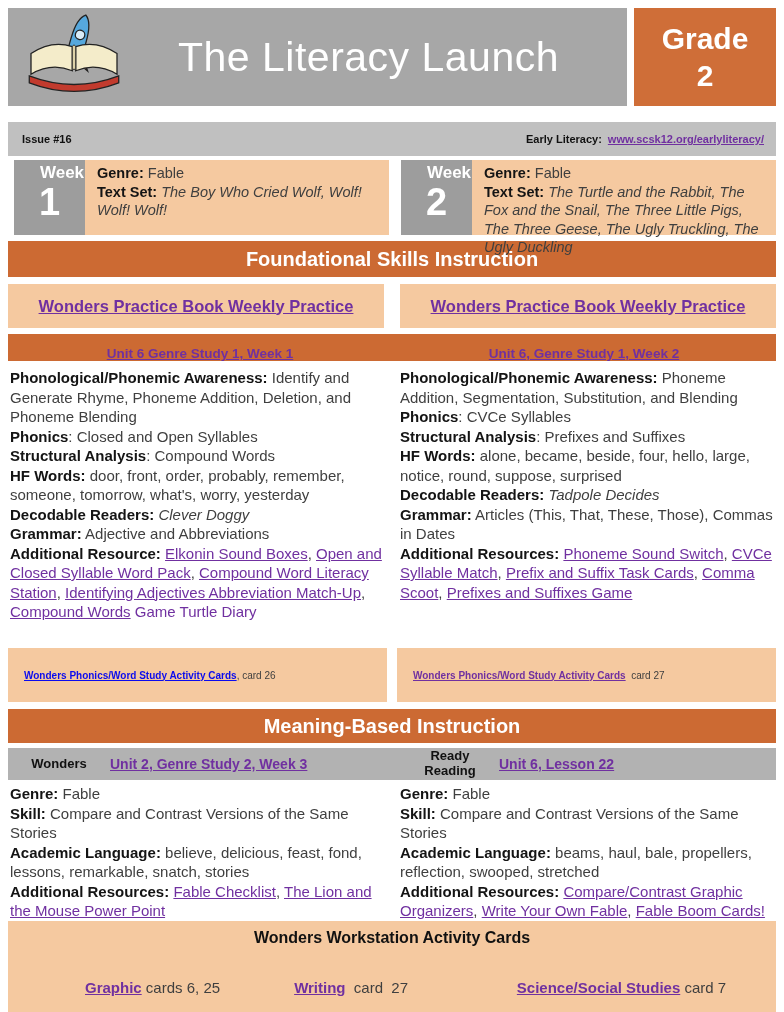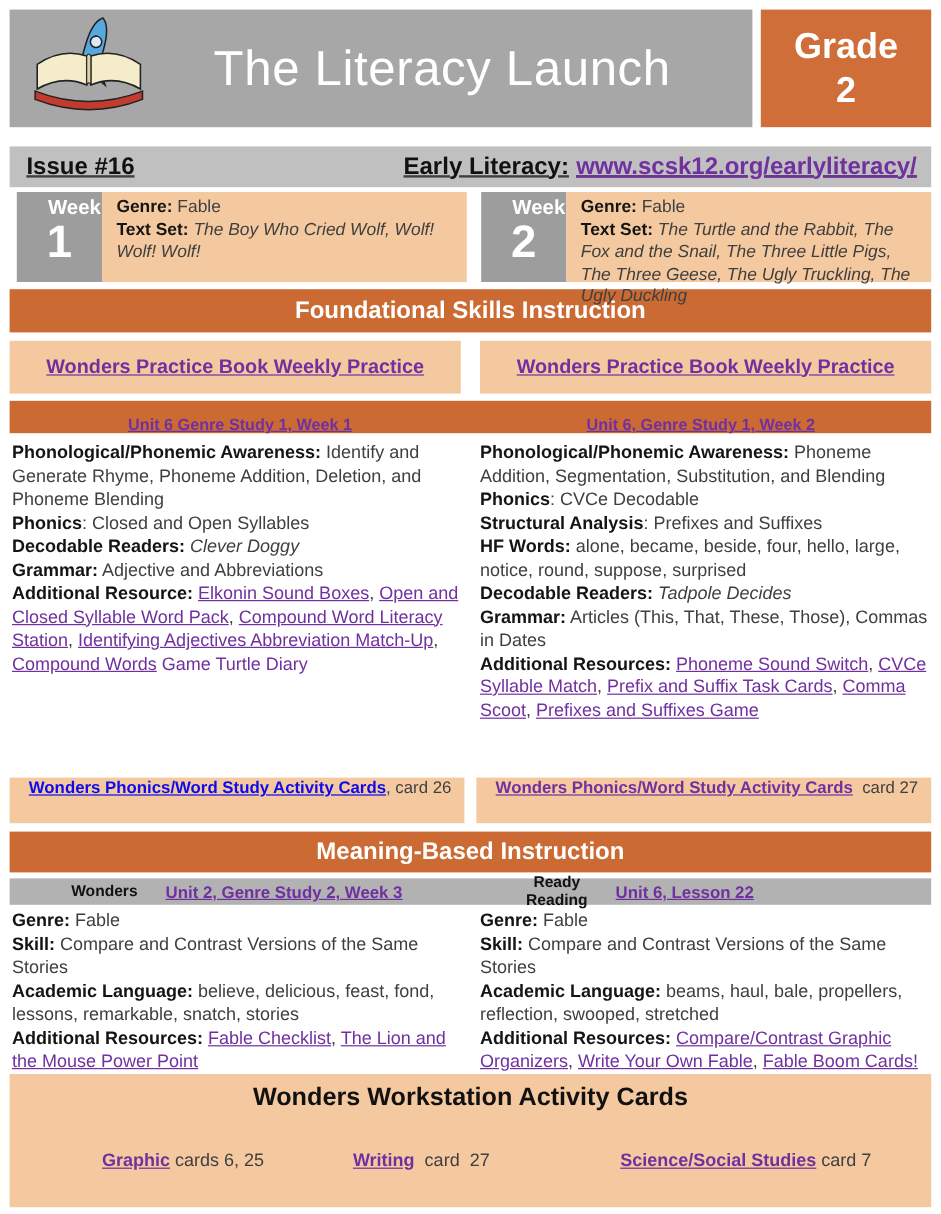--- a/index.html
+++ b/index.html
@@ -31,21 +31,21 @@
   .grade-box {
     width:142px; background:#cf6e38; color:#ffffff; font-weight:bold;
     display:flex; flex-direction:column; align-items:center; justify-content:center;
     font-size:30px; line-height:1.25;
   }
 
   
   .issue-bar {
     margin-top:16px; height:34px; background:#c0c0c0;
     display:flex; align-items:center; justify-content:space-between;
-    padding:0 12px 0 14px; font-size:20px;text-decoration:underline;
+    padding:0 12px 0 14px; font-size:11px;
   }
   .issue-label { font-weight:bold; color:#111; }
   .early-lit { display:flex; gap:6px; align-items:center; }
   .early-lit .lbl { font-weight:bold; color:#111; }
   .early-lit a { font-weight:bold; }
 
   
   .weeks-row { margin-top:4px; display:flex; gap:12px; padding-left:6px; }
   .week-pair { flex:1; display:flex; height:75px; }
   .week-label-box {
@@ -81,42 +81,42 @@
   
   .cols { display:flex; gap:16px; padding:0 2px; }
   .skills-row { margin-top:7px; min-height:276px; }
   .meaning-row { margin-top:4px; min-height:132px; }
   .col { flex:1; font-size:15px; line-height:1.3; }
   .text-item { margin:0; }
 
   
   .cards-row { margin-top:4px; display:flex; gap:10px; }
   .card-box {
-    flex:1; background:#f5c9a0; height:38px;
-    display:flex; align-items:flex-start; padding-left:16px; font-size:14px;
+    flex:1; background:#f5c9a0; height:54px;
+    display:flex; align-items:center; padding-left:16px; font-size:10px;
   }
   .card-box a { font-weight:bold; }
   .card-box a[data-variant="blue"] { color:#0b0bee; }
   .card-box a[data-variant="purple"] { color:#7030a0; }
   .card-suffix { color:#3f3f3f; white-space:pre; }
 
   
   .program-bar {
-    margin-top:5px; height:22px; background:#b2b2b2;
-    display:flex; align-items:center; font-size:13px;padding-left:28px;
+    margin-top:5px; height:32px; background:#b2b2b2;
+    display:flex; align-items:center; font-size:13px;
   }
   .program-half { flex:1; display:flex; align-items:center; }
   .program-half.left { padding-left:22px; gap:22px; }
   .program-half.right { padding-left:36px; gap:20px; }
   .program-name { font-weight:bold; color:#111; width:58px; text-align:center; line-height:1.15; }
   .program-half a { font-weight:bold; font-size:14px; }
 
   
   .workstation-box { background:#f5c9a0; padding:8px 0 13px 0; }
-  .workstation-title { text-align:center; font-weight:bold; color:#111; font-size:21px; }
+  .workstation-title { text-align:center; font-weight:bold; color:#111; font-size:16px; }
   .workstation-items { display:flex; margin-top:15px; font-size:15px; }
   .ws-item { white-space:pre; }
   .ws-item a { font-weight:bold; }
   .ws-item:nth-child(1) { width:34%; padding-left:52px; }
   .ws-item:nth-child(2) { width:29%; }
   .ws-item:nth-child(3) { width:37%; }
 </style>
 </head>
 <body>
 
@@ -191,27 +191,29 @@
   </div>
   <div class="unit-half">
     <a class="lnk purple" href="#">Unit 6, Genre Study 1, Week 2</a>
   </div>
 </div>
 
 <div class="cols skills-row">
   <div class="col">
       <div class="text-item"><span class="bold">Phonological/Phonemic Awareness:</span><span class="plain"> Identify and Generate Rhyme, Phoneme Addition, Deletion, and Phoneme Blending</span></div>
       <div class="text-item"><span class="bold">Phonics</span><span class="plain">: Closed and Open Syllables</span></div>
+      <div class="text-item"><span class="bold">Structural Analysis</span><span class="plain">: Compound Words</span></div>
+      <div class="text-item"><span class="bold">HF Words:</span><span class="plain"> door, front, order, probably, remember, someone, tomorrow, what's, worry, yesterday</span></div>
       <div class="text-item"><span class="bold">Decodable Readers:</span><span class="plain">  </span><span class="italic">Clever Doggy</span></div>
       <div class="text-item"><span class="bold">Grammar:</span><span class="plain">  Adjective and Abbreviations</span></div>
       <div class="text-item"><span class="bold">Additional Resource:</span><span class="plain"> </span><a href="#" class="lnk purple">Elkonin Sound Boxes</a><span class="plain">, </span><a href="#" class="lnk purple">Open and Closed Syllable Word Pack</a><span class="plain">, </span><a href="#" class="lnk purple">Compound Word Literacy Station</a><span class="plain">, </span><a href="#" class="lnk purple">Identifying Adjectives Abbreviation Match-Up</a><span class="plain">, </span><a href="#" class="lnk purple">Compound Words</a><span class="plain"> </span><a href="#" class="lnk purple nounderline">Game Turtle Diary</a></div>
     </div>
   <div class="col">
       <div class="text-item"><span class="bold">Phonological/Phonemic Awareness:</span><span class="plain"> Phoneme Addition, Segmentation, Substitution, and Blending</span></div>
-      <div class="text-item"><span class="bold">Phonics</span><span class="plain">: CVCe Decodable</span></div>
+      <div class="text-item"><span class="bold">Phonics</span><span class="plain">: CVCe Syllables</span></div>
       <div class="text-item"><span class="bold">Structural Analysis</span><span class="plain">: Prefixes and Suffixes</span></div>
       <div class="text-item"><span class="bold">HF Words:</span><span class="plain"> alone, became, beside, four, hello, large, notice, round, suppose, surprised</span></div>
       <div class="text-item"><span class="bold">Decodable Readers:</span><span class="plain"> </span><span class="italic">Tadpole Decides</span></div>
       <div class="text-item"><span class="bold">Grammar:</span><span class="plain"> Articles (This, That, These, Those), Commas in Dates</span></div>
       <div class="text-item"><span class="bold">Additional Resources:</span><span class="plain"> </span><a href="#" class="lnk purple">Phoneme Sound Switch</a><span class="plain">, </span><a href="#" class="lnk purple">CVCe Syllable Match</a><span class="plain">, </span><a href="#" class="lnk purple">Prefix and Suffix Task Cards</a><span class="plain">, </span><a href="#" class="lnk purple">Comma Scoot</a><span class="plain">, </span><a href="#" class="lnk purple">Prefixes and Suffixes Game</a></div>
     </div>
 </div>
 
 <div class="cards-row">
   <div class="card-box">

